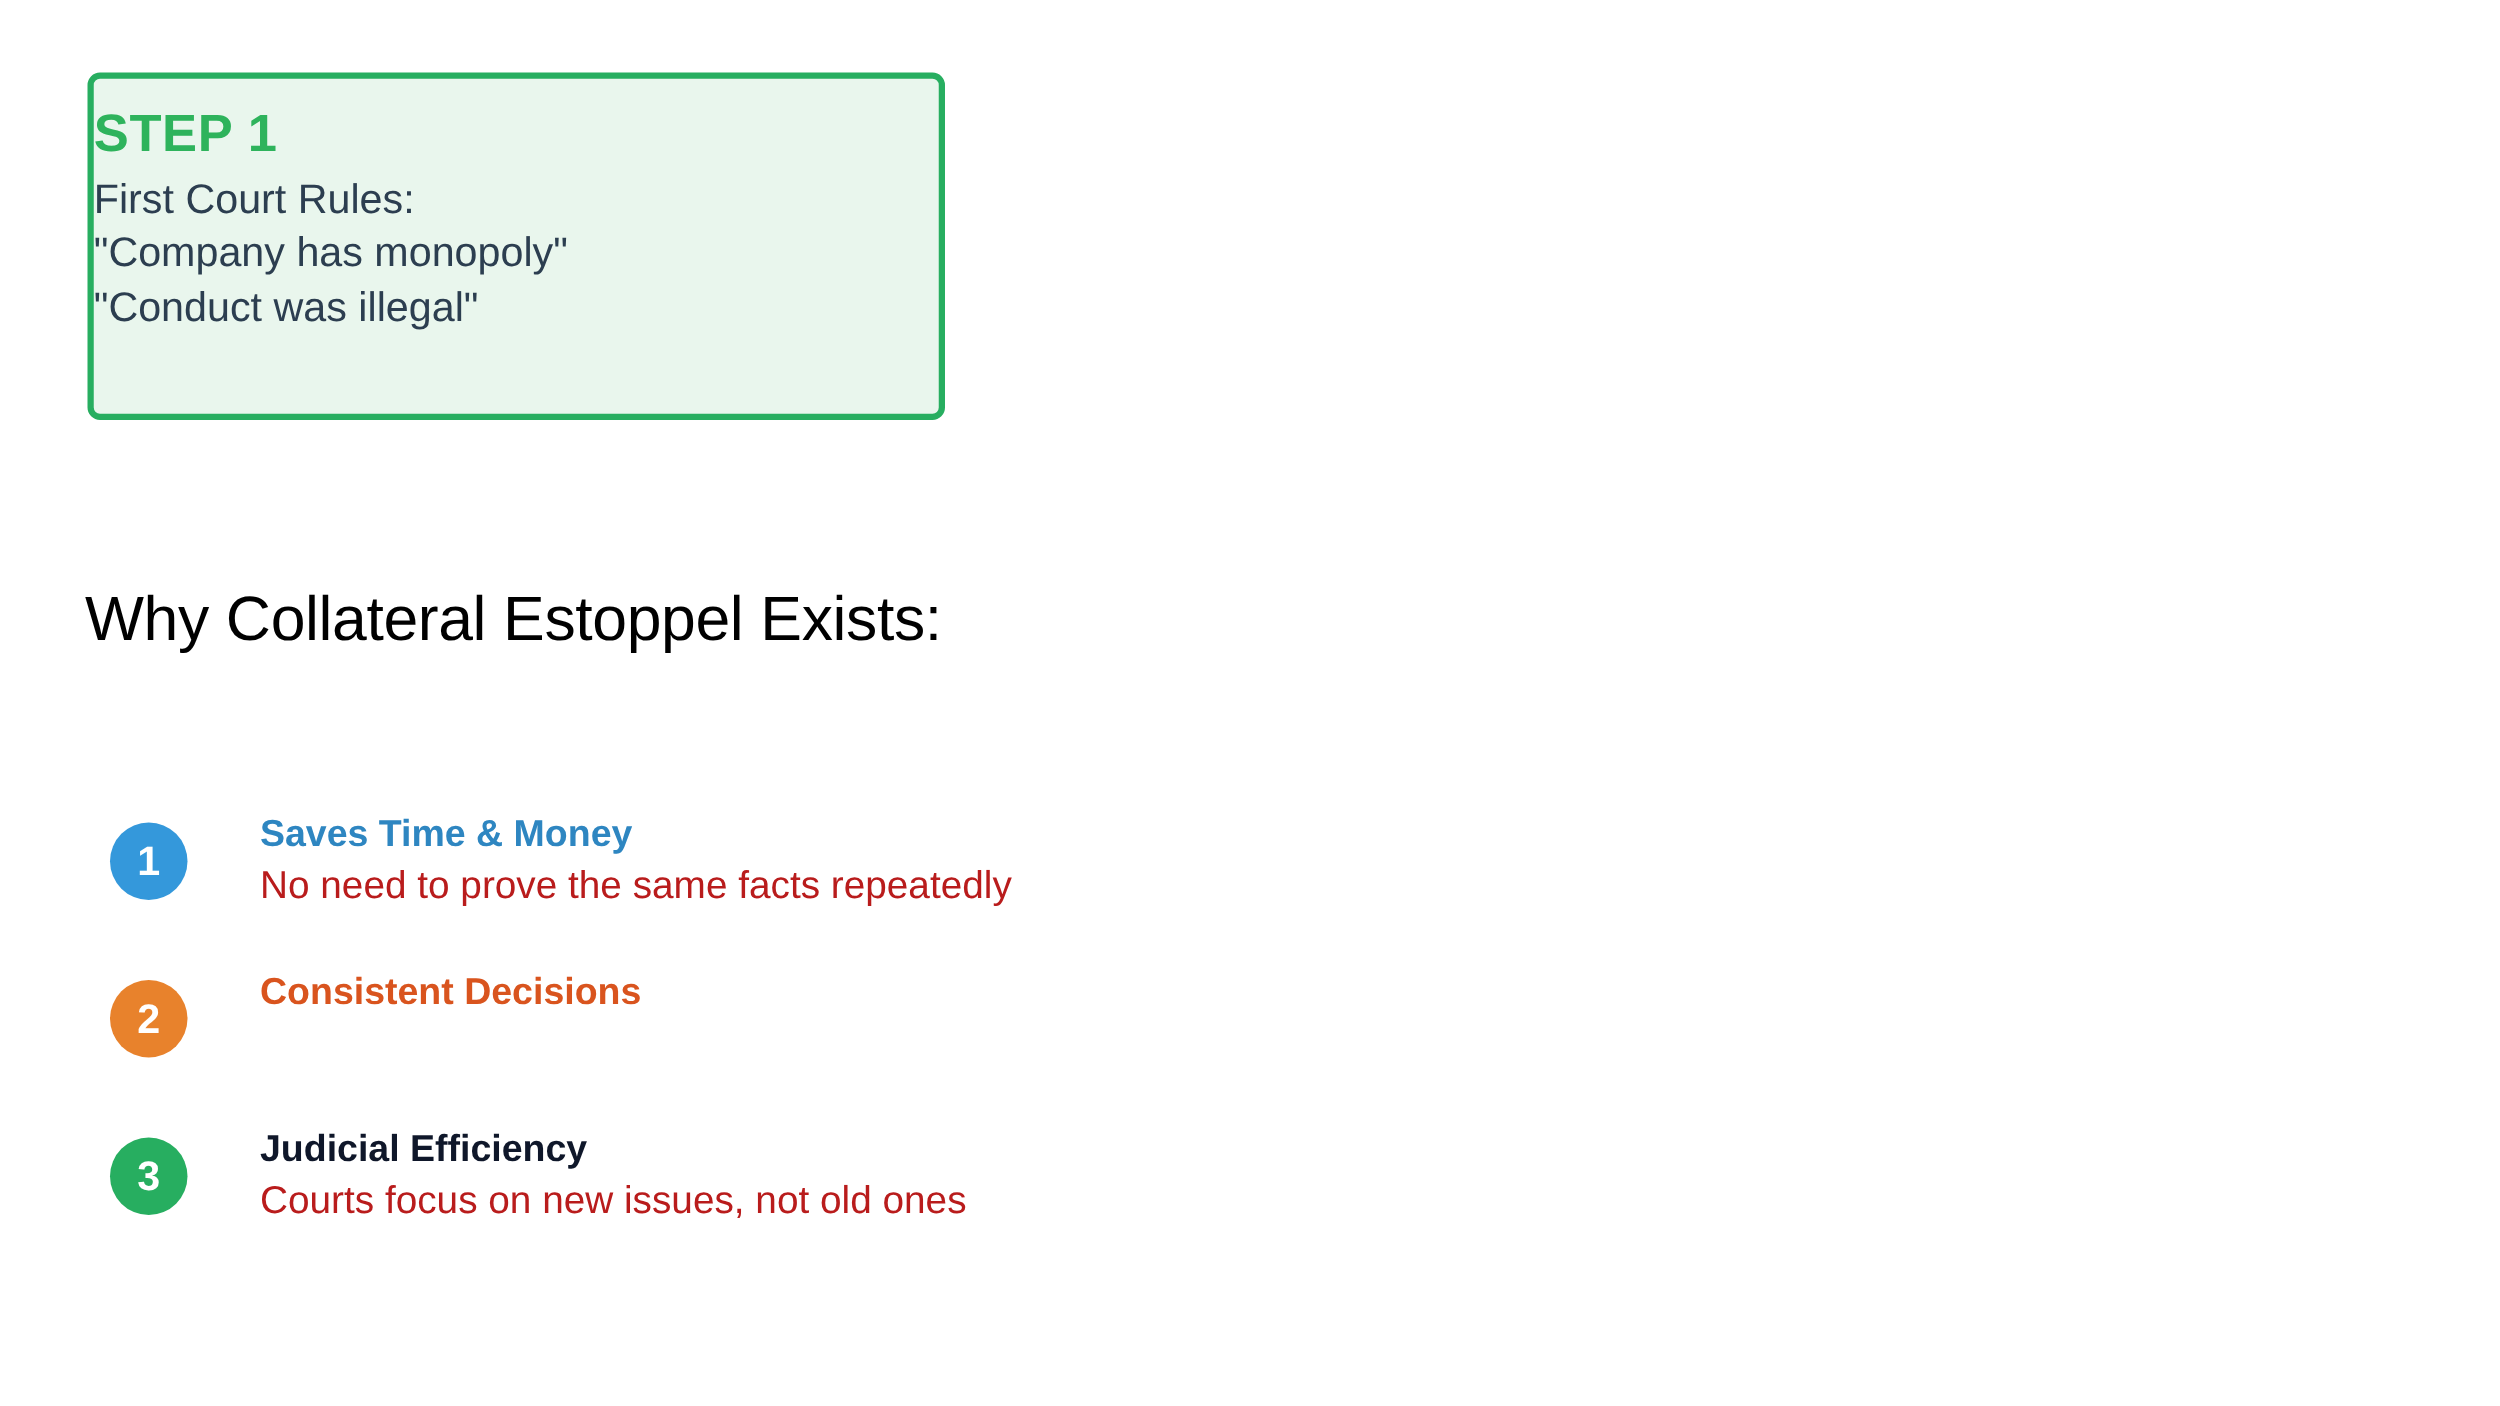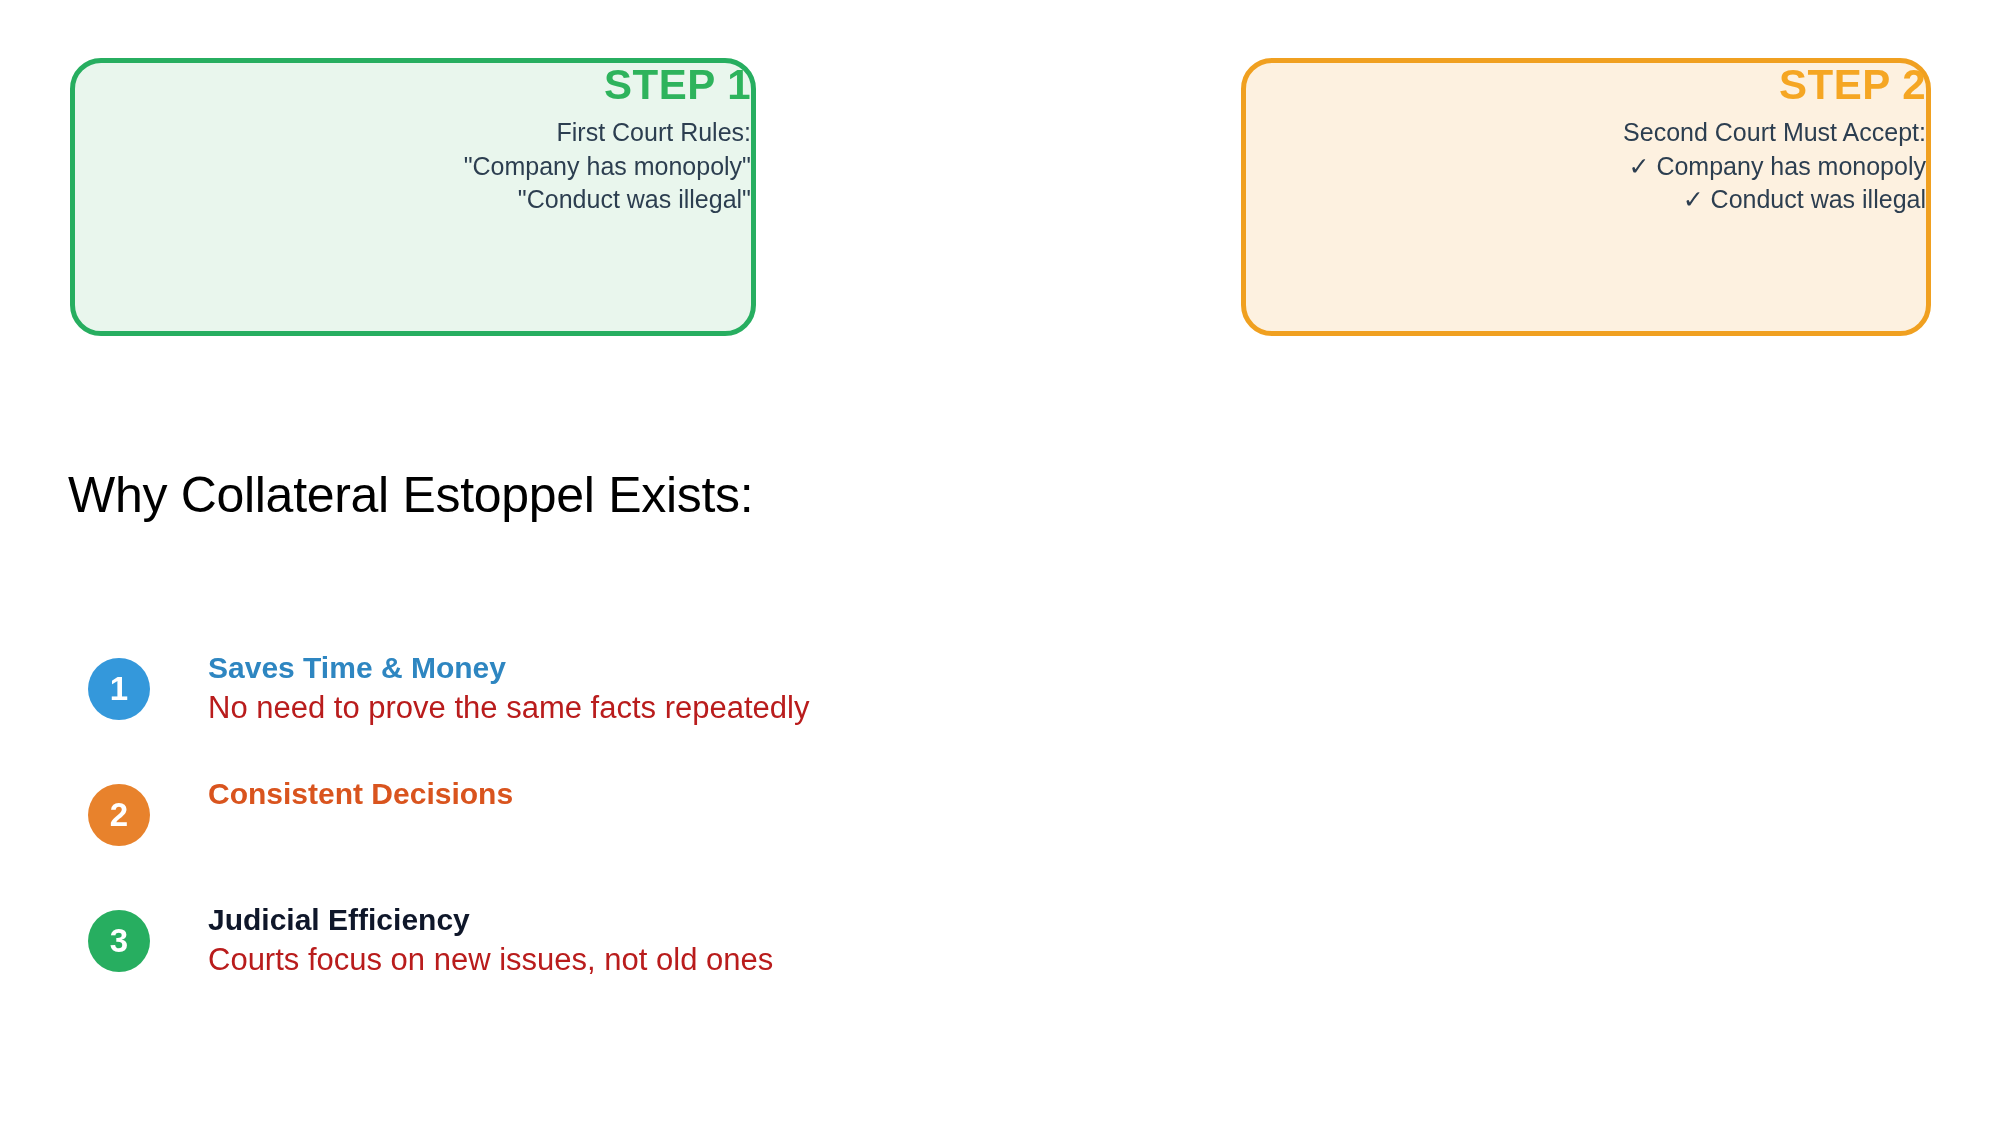--- a/index.html
+++ b/index.html
@@ -22,24 +22,25 @@
     position: absolute;
     top: 58px;
     left: 0;
     width: 2000px;
     height: 280px;
   }
   .step-box {
     position: absolute;
     top: 0;
     box-sizing: border-box;
-    border-radius: 31px;
+    border-radius: 10px;
     border-style: solid;
     border-width: 5px;
-    text-align: right;
+    text-align: left;
+    padding-top: 22px;
   }
   .step-box.step-1 {
     left: 70px;
     width: 686px;
     height: 278px;
     border-color: #27ae60;
     background: #e9f6ed;
   }
   .step-box.step-2 {
     left: 1241px;
@@ -51,21 +52,21 @@
   .step-title {
     font-size: 42px;
     font-weight: bold;
     line-height: 1.05;
     letter-spacing: 0.5px;
     margin-bottom: 10px;
   }
   .step-1 .step-title { color: #2eb35c; }
   .step-2 .step-title { color: #f5a623; }
   .step-line {
-    font-size: 25px;
+    font-size: 33px;
     line-height: 1.22;
     color: #2c3e50;
   }
   .step-line.gap-top { margin-top: 3px; }
 
   
   .section-heading {
     position: absolute;
     left: 68px;
     top: 466px;
@@ -118,26 +119,20 @@
 
 <div class="step-row">
 
   <div class="step-box step-1">
     <div class="step-title">STEP 1</div>
     <div class="step-line">First Court Rules:</div>
     <div class="step-line gap-top">"Company has monopoly"</div>
     <div class="step-line gap-top">"Conduct was illegal"</div>
   </div>
 
-  <div class="step-box step-2">
-    <div class="step-title">STEP 2</div>
-    <div class="step-line">Second Court Must Accept:</div>
-    <div class="step-line gap-top">✓ Company has monopoly</div>
-    <div class="step-line gap-top">✓ Conduct was illegal</div>
-  </div>
 
 </div>
 
 <div class="section-heading">Why Collateral Estoppel Exists:</div>
 
 <div class="benefits">
 
   <div class="benefit-item">
     <div class="benefit-badge" style="background:#3498db">1</div>
     <div class="benefit-title" style="color:#2e86c1">Saves Time &amp; Money</div>

